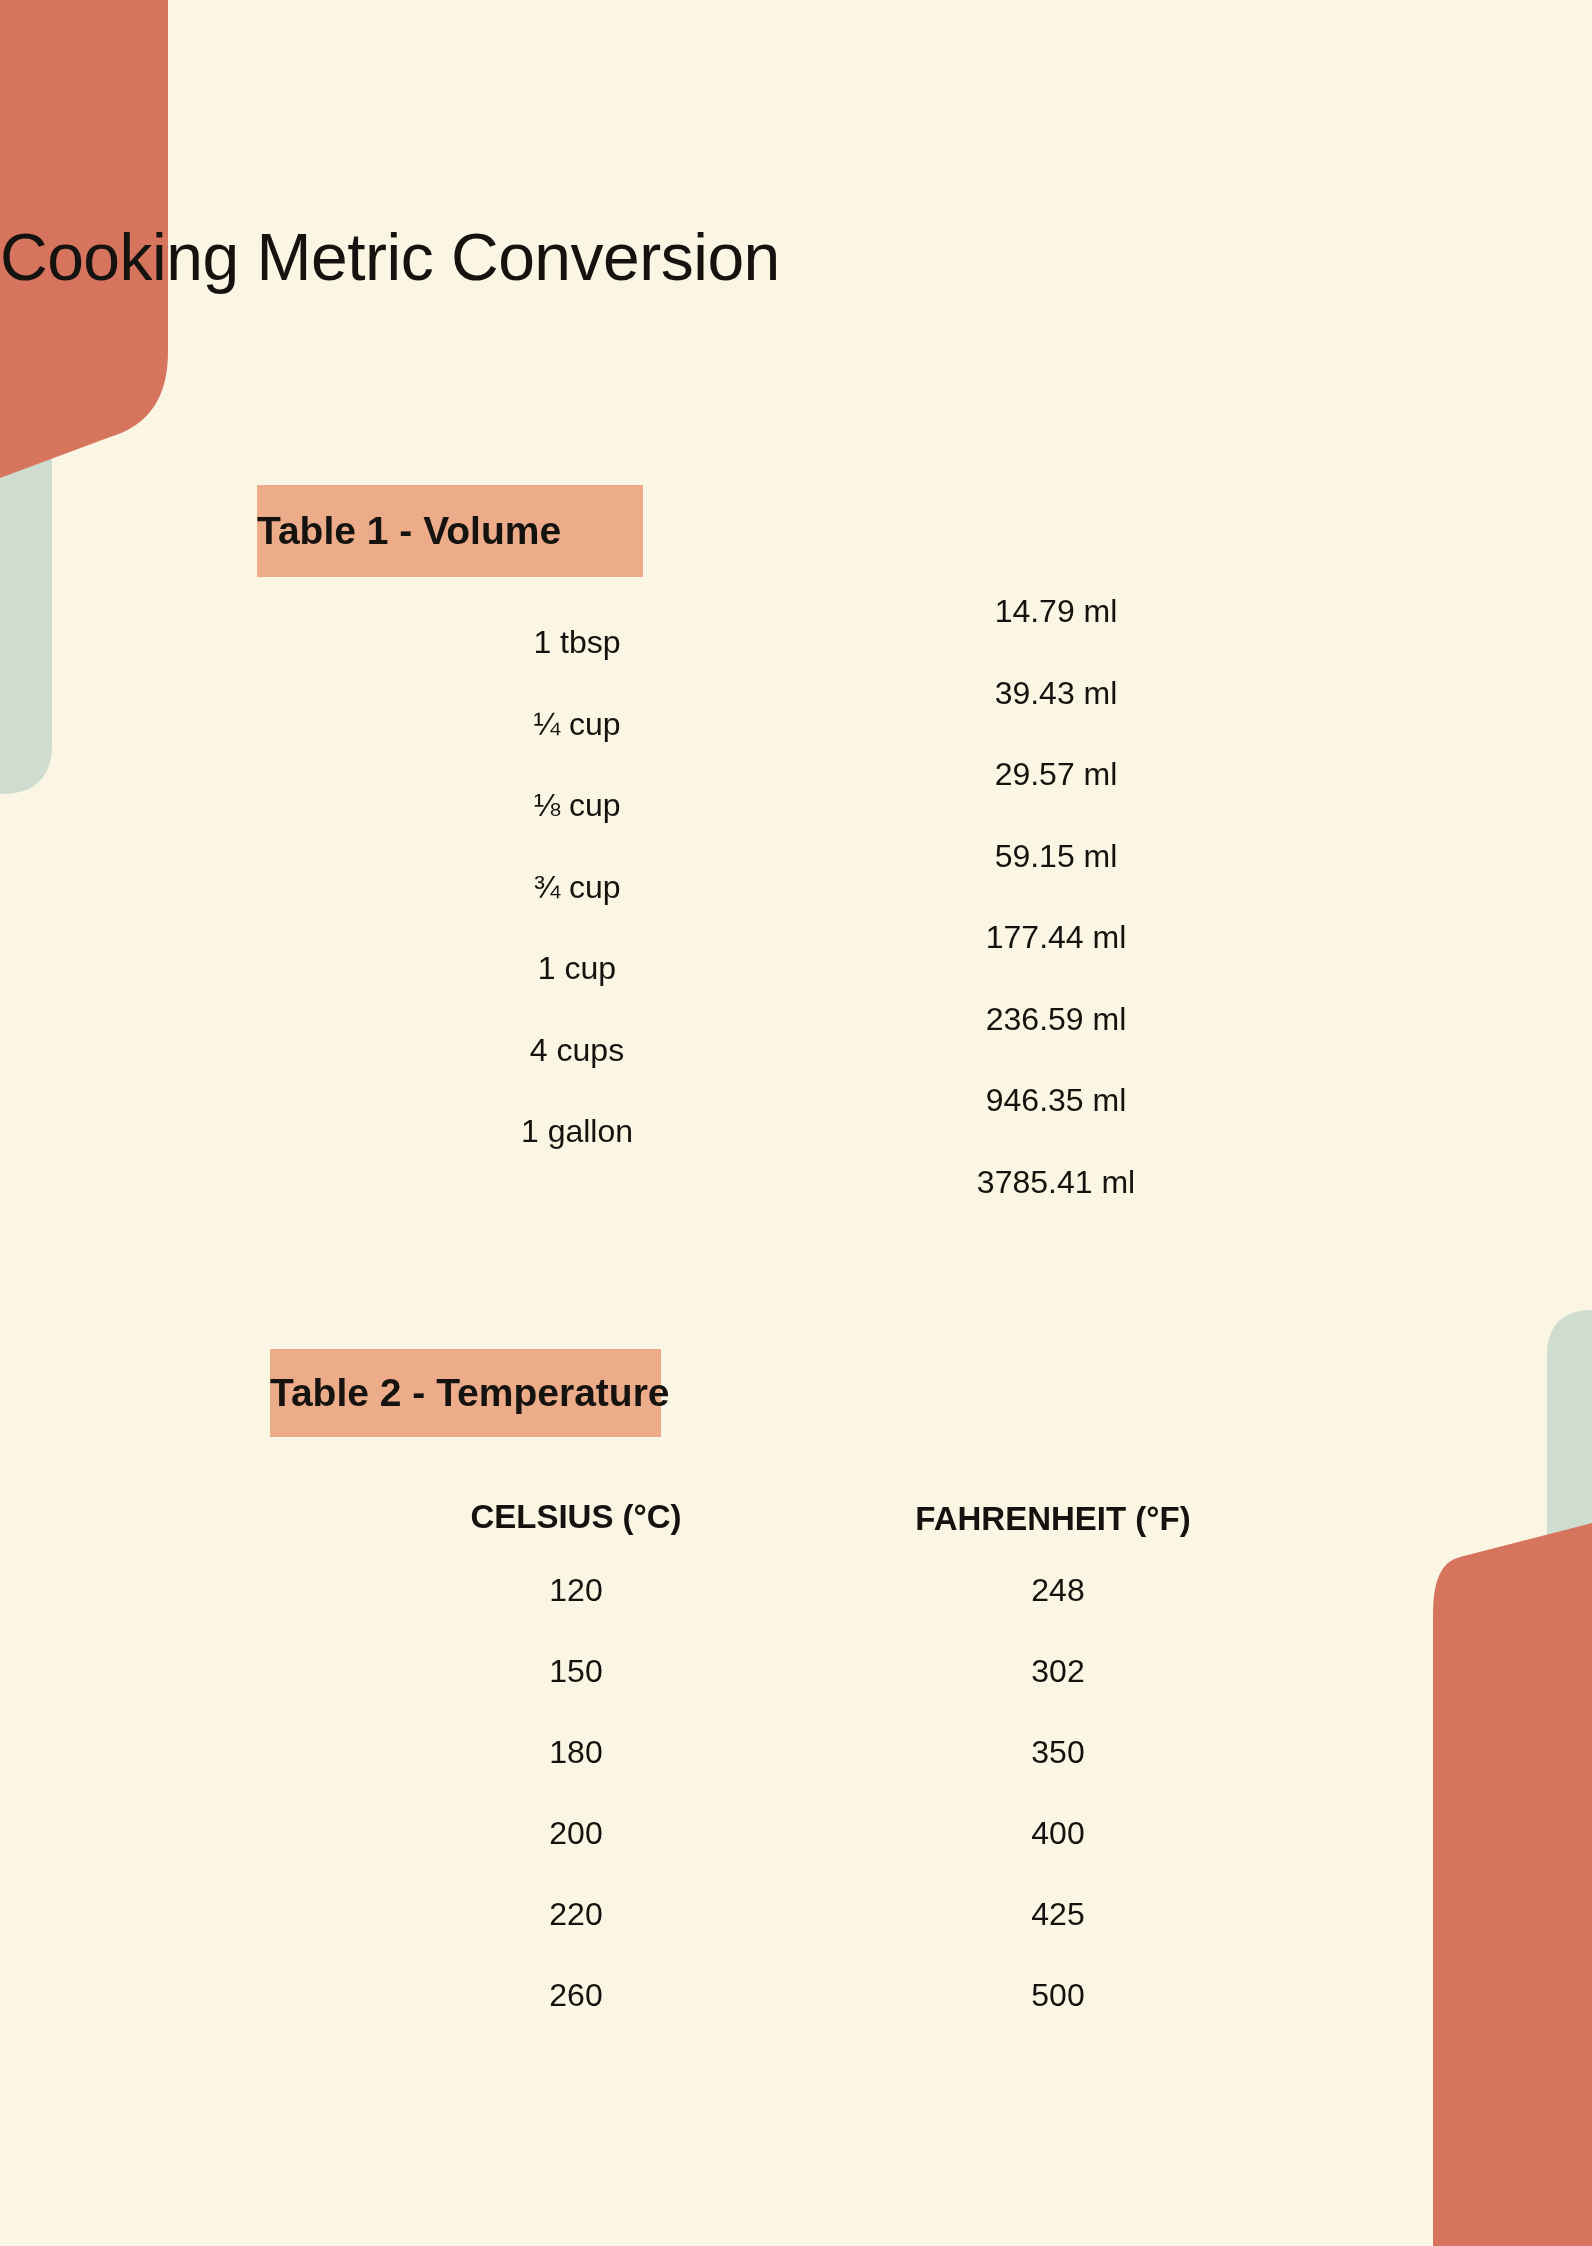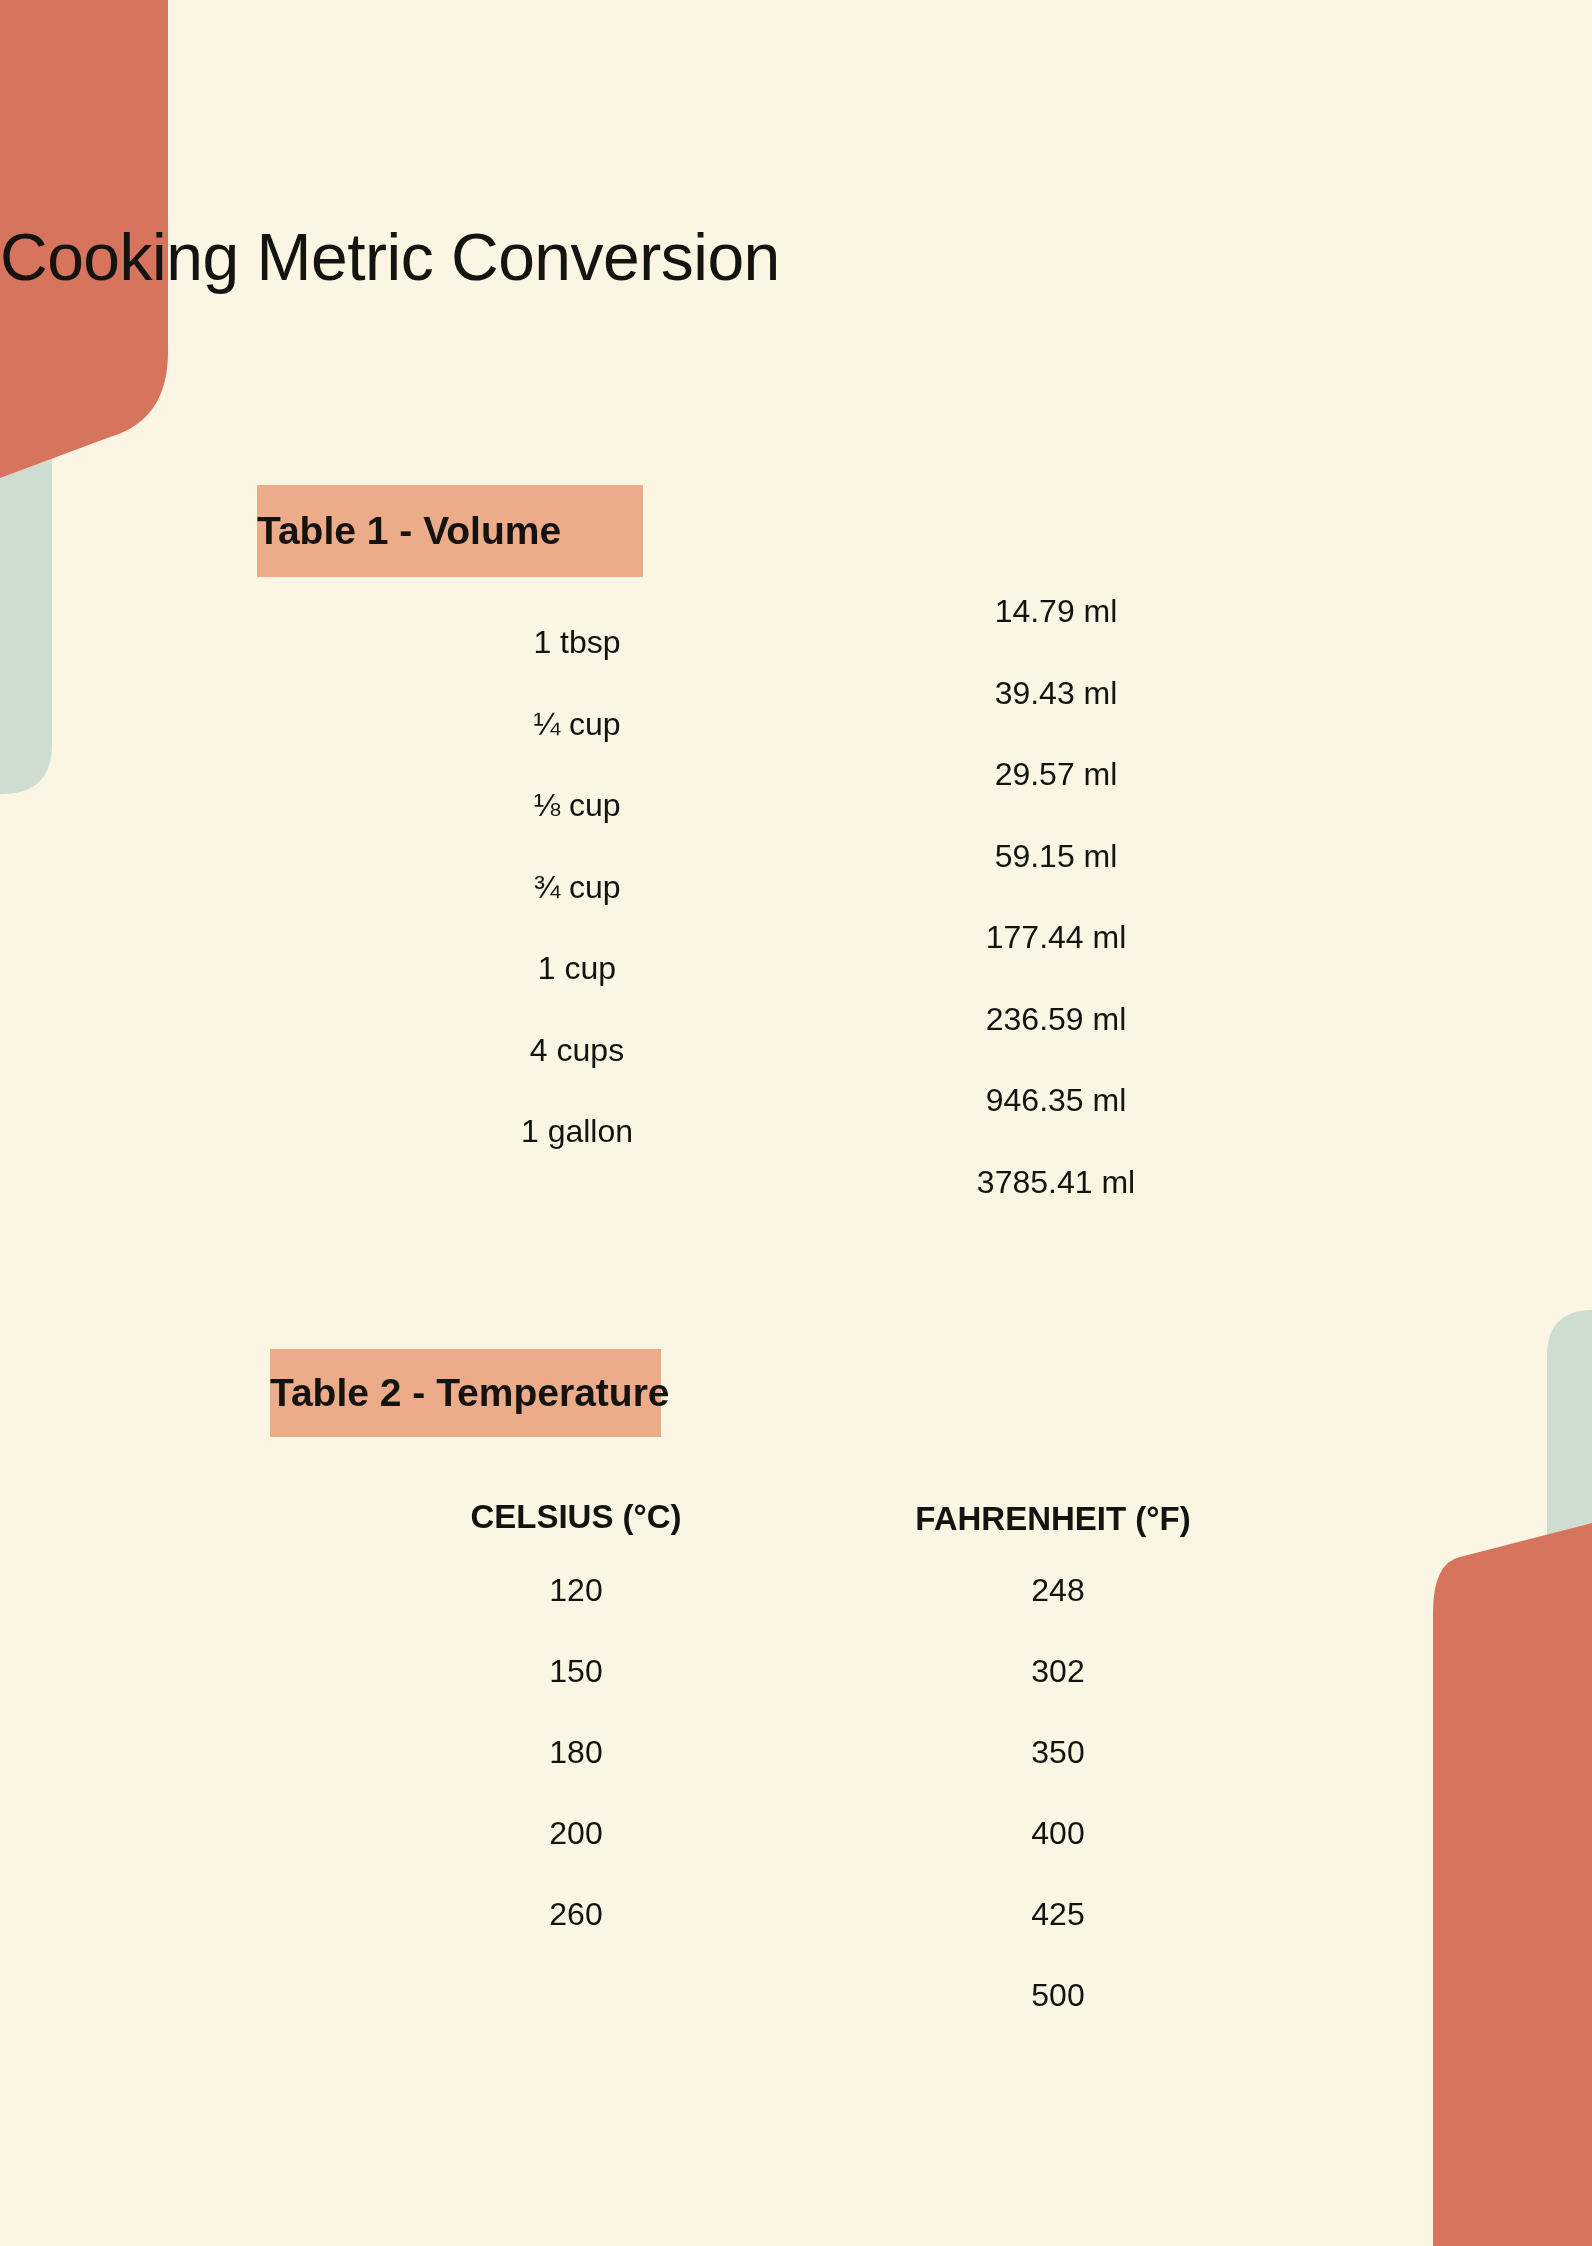--- a/index.html
+++ b/index.html
@@ -127,20 +127,21 @@
 </div>
 
 <div class="temp-header celsius">CELSIUS (°C)</div>
 <div class="temp-header fahrenheit">FAHRENHEIT (°F)</div>
 
 <div class="col temp-c">
   <div class="cell temp-cell">120</div>
   <div class="cell temp-cell">150</div>
   <div class="cell temp-cell">180</div>
   <div class="cell temp-cell">200</div>
+  <div class="cell temp-cell">220</div>
   <div class="cell temp-cell">260</div>
 </div>
 
 <div class="col temp-f">
   <div class="cell temp-cell">248</div>
   <div class="cell temp-cell">302</div>
   <div class="cell temp-cell">350</div>
   <div class="cell temp-cell">400</div>
   <div class="cell temp-cell">425</div>
   <div class="cell temp-cell">500</div>

